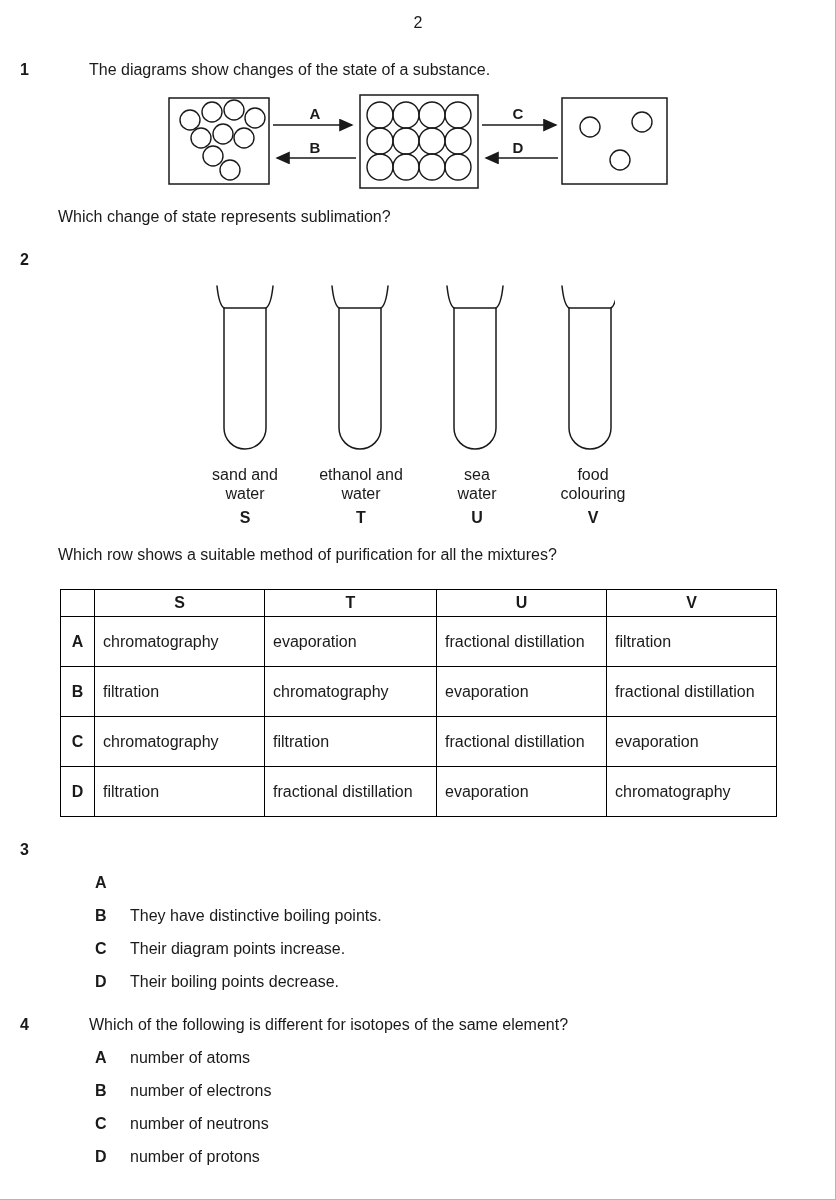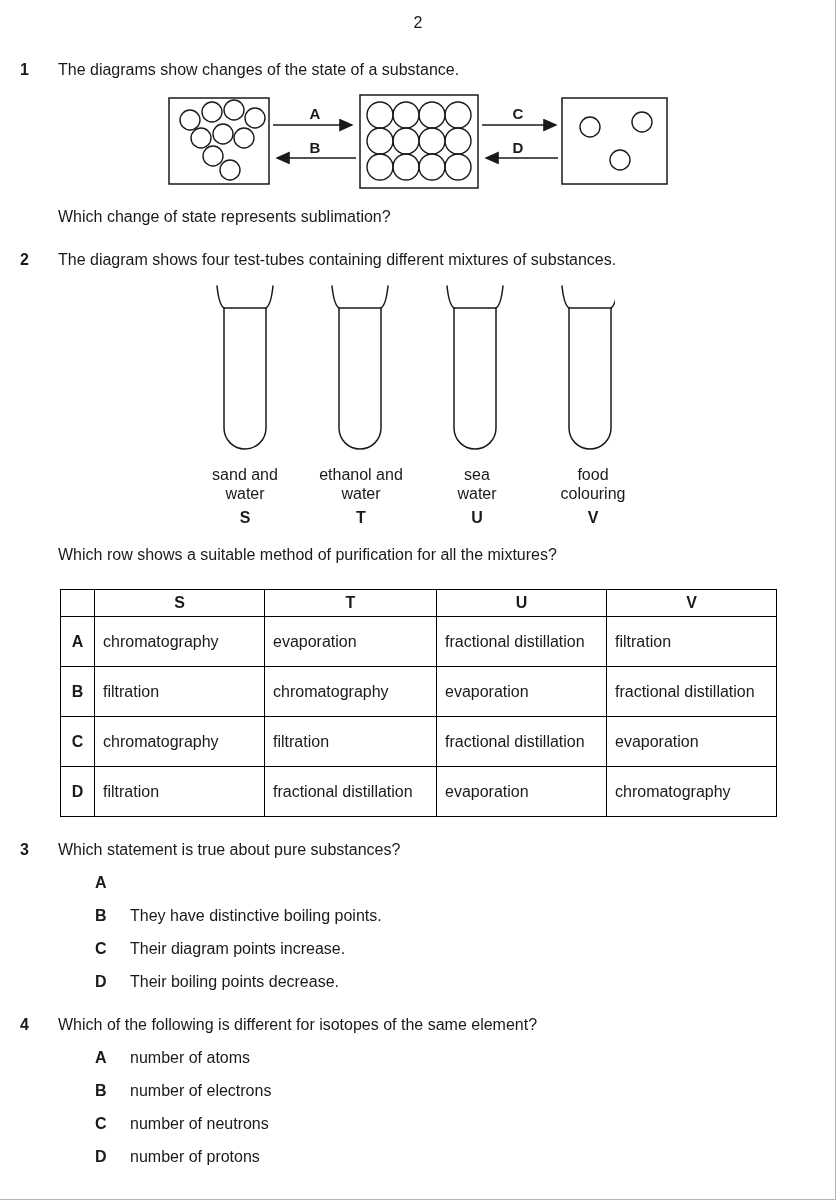--- a/index.html
+++ b/index.html
@@ -18,21 +18,21 @@
     border-bottom: 1px solid #b5b5b5;
     overflow: hidden;
   }
   .abs { position: absolute; }
   .page-number {
     top: 14px; left: 0; width: 836px;
     text-align: center;
   }
   .qhead { display: flex; line-height: 20px; }
   .qnum { width: 38px; flex: none; font-weight: bold; }
-  .qtext { line-height: 20px; }
+  .qtext { line-height: 20px; margin-left: 31px; }
   .question-line { line-height: 20px; }
 
   
   .opts { }
   .opt { display: flex; margin-bottom: 13px; line-height: 20px; }
   .opt-letter { margin-left: 37px; width: 35px; flex: none; font-weight: bold; }
 
   
   .tube-labels { display: flex; }
   .tube-label {
@@ -132,21 +132,20 @@
       <text x="147" y="59">B</text>
       <text x="350" y="25">C</text>
       <text x="350" y="59">D</text>
     </g>
   </svg>
 
   <div class="abs question-line" style="top:207px; left:58px;">Which change of state represents sublimation?</div>
 
   <div class="abs qhead" style="top:250px; left:20px; width:790px;">
     <span class="qnum">2</span>
-    <span class="qtext">The diagram shows four test-tubes containing different mixtures of substances.</span>
   </div>
 
   <svg class="abs" style="top:281px; left:205px;" width="410" height="175" viewBox="0 0 410 175" fill="none" stroke="#1a1a1a" stroke-width="1.5" stroke-linecap="round">
 
     <g>
       <path d="M12,5 Q14,24 19,27 L19,147 A21,21 0 0 0 61,147 L61,27 Q66,24 68,5"></path>
       <line x1="19" y1="27" x2="61" y2="27"></line>
     </g>
 
     <g>
@@ -234,21 +233,20 @@
         <td>filtration</td>
         <td>fractional distillation</td>
         <td>evaporation</td>
         <td>chromatography</td>
       </tr>
     </tbody>
   </table>
 
   <div class="abs qhead" style="top:840px; left:20px; width:790px;">
     <span class="qnum">3</span>
-    <span class="qtext">Which statement is true about pure substances?</span>
   </div>
   <div class="abs opts" style="top:873px; left:58px;">
     <div class="opt">
       <span class="opt-letter">A</span>
     </div>
     <div class="opt">
       <span class="opt-letter">B</span>
       <span class="opt-text">They have distinctive boiling points.</span>
     </div>
     <div class="opt">

